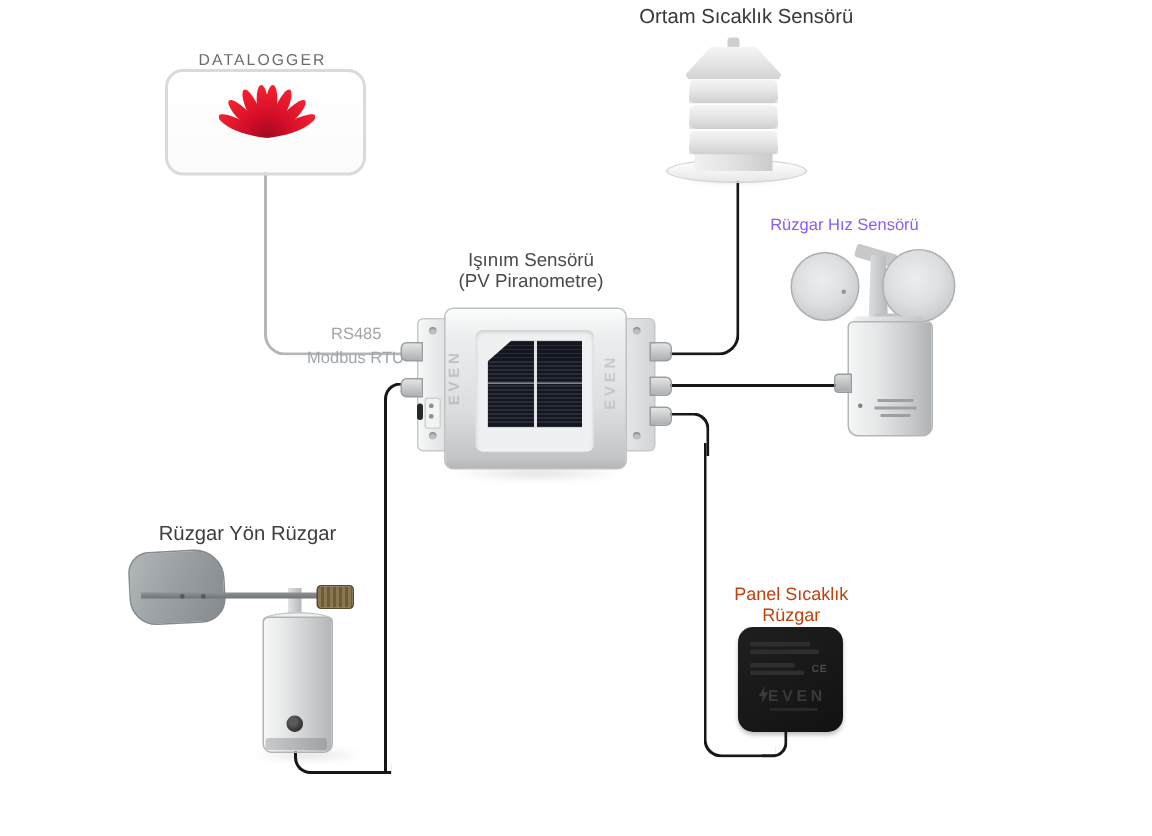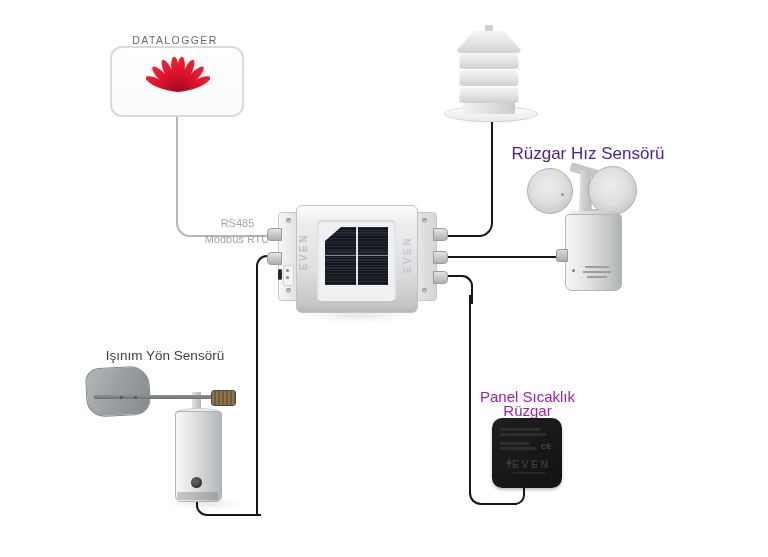--- a/index.html
+++ b/index.html
@@ -66,21 +66,21 @@
   #conn-r1{top:228px;} #conn-r2{top:251px;} #conn-r3{top:271px;}
   #pyr-module{left:283px;top:265px;width:9px;height:19px;background:#f2f3f3;border:1px solid #cfd1d2;border-radius:2px;z-index:3;}
   .pyr-led{width:2.5px;height:2.5px;border-radius:50%;background:#8e9194;z-index:4;}
   #led1{left:286px;top:269px;} #led2{left:286px;top:276px;}
   #pyr-nub-dark{left:278px;top:269px;width:4px;height:11px;background:#26282a;border-radius:2px;z-index:3;}
   .pyr-side-text{writing-mode:vertical-rl;transform:rotate(180deg);font-size:10px;font-weight:700;letter-spacing:2.5px;z-index:3;}
   #even-l{left:298px;top:233px;color:rgba(183,187,191,.85);}
   #even-r{left:402px;top:236px;color:rgba(178,182,186,.6);}
 
   
-  #ws-title{left:505px;top:144px;width:166px;font-size:17px;color:#4c1d95;}
+  #ws-title{left:480px;top:144px;width:166px;font-size:11px;color:#8b5cf6;}
   .ws{z-index:2;}
   #ws-arm{left:570px;top:166px;width:28px;height:9px;background:#c6c8ca;transform:rotate(16deg);border-radius:2px;}
   #ws-bracket{left:579px;top:170px;width:13px;height:46px;background:linear-gradient(90deg,#dcdee0,#b6b9bb);clip-path:polygon(12% 0,88% 0,100% 100%,0 100%);}
   .ws-cup{border-radius:50%;background:radial-gradient(circle at 45% 40%,#ecedee 0%,#dddfe0 45%,#c3c5c7 85%,#b1b3b5 100%);border:1px solid #adb0b2;}
   #ws-cup-l{left:527px;top:168px;width:44px;height:44px;}
   #ws-cup-r{left:588px;top:166px;width:47px;height:47px;}
   #ws-cupdot{left:561px;top:193px;width:3px;height:3px;border-radius:50%;background:#8f9598;}
   #ws-neck{left:584px;top:209px;width:14px;height:8px;background:#bfc1c3;}
   #ws-collar{left:569px;top:211px;width:47px;height:9px;border-radius:3px;background:linear-gradient(90deg,#eff0f1,#c3c5c7);}
   #ws-body{left:565px;top:214px;width:55px;height:75px;border-radius:4px 4px 7px 7px;border:1px solid #b3b5b7;background:linear-gradient(90deg,#f5f6f6 0%,#e5e6e7 35%,#c7c9cb 75%,#b0b3b5 100%);}
@@ -98,21 +98,21 @@
   #wvd1{left:120px;top:396px;} #wvd2{left:134px;top:396px;}
   #wv-weight{left:211px;top:390px;width:23px;height:14px;border-radius:3px;border:1px solid #57492e;background:repeating-linear-gradient(90deg,#8a7750 0 2px,#6d5c3c 2px 4px);z-index:3;}
   #wv-post{left:192px;top:392px;width:9px;height:23px;background:linear-gradient(90deg,#e2e3e4,#b4b7b9);}
   #wv-cap{left:175px;top:408px;width:45px;height:9px;border-radius:50%;background:#eff0f1;border:1px solid #c3c5c7;}
   #wv-body{left:175px;top:411px;width:45px;height:89px;border-radius:4px 4px 6px 6px;border:1px solid #b0b3b5;background:linear-gradient(90deg,#f6f7f7 0%,#e6e7e8 30%,#c9cbcd 70%,#b4b7b9 100%);}
   #wv-screw{left:191px;top:477px;width:11px;height:11px;border-radius:50%;background:radial-gradient(circle at 40% 38%,#5a5a5a 25%,#2f2f2f 70%);z-index:3;}
   #wv-base{left:177px;top:492px;width:41px;height:8px;border-radius:2px;background:linear-gradient(90deg,#c7c9cb,#9fa2a4);z-index:3;}
   #wv-shadow{left:166px;top:499px;width:78px;height:9px;background:radial-gradient(ellipse at center,rgba(0,0,0,.13),rgba(0,0,0,0) 70%);filter:blur(2px);z-index:1;}
 
   
-  #pt-title{left:455px;top:390px;width:145px;font-size:15px;line-height:13.5px;color:#a21caf;}
+  #pt-title{left:455px;top:390px;width:145px;font-size:12px;line-height:13.5px;color:#c2410c;}
   #pt-box{left:492px;top:418px;width:70px;height:70px;border-radius:10px;background:linear-gradient(145deg,#1f1f1f,#121212);z-index:2;box-shadow:0 2px 3px rgba(0,0,0,.25);}
   .pt-bar{position:absolute;height:2.5px;border-radius:1px;background:#2e2e2e;z-index:3;}
   #ptb1{left:500px;top:428px;width:40px;} #ptb2{left:500px;top:433px;width:46px;}
   #ptb3{left:500px;top:442px;width:30px;} #ptb4{left:500px;top:447px;width:36px;}
   #pt-ce{left:541px;top:443px;font-size:7px;color:#4a4a4a;letter-spacing:.5px;z-index:3;font-weight:700;}
   #pt-bolt{left:505px;top:457px;width:8px;height:12px;background:#3c3c3e;clip-path:polygon(62% 0,12% 58%,44% 58%,34% 100%,88% 38%,54% 38%);z-index:3;}
   #pt-brand{left:512px;top:458px;font-size:10.5px;font-weight:700;letter-spacing:2.5px;color:#3a3a3c;z-index:3;}
   #pt-subbar{left:513px;top:472px;width:32px;height:2px;background:#272727;z-index:3;}
 </style>
 </head>
@@ -149,29 +149,34 @@
         <path d="M0,0 C-3,-10 -5,-24 -1,-33 C1,-37 3,-36 4,-32 C6,-23 4,-10 0,0 Z" fill="url(#hg)" transform="rotate(28) scale(-1,1)"></path>
         <path d="M0,0 C-3,-10 -5,-24 -1,-33 C1,-37 3,-36 4,-32 C6,-23 4,-10 0,0 Z" fill="url(#hg)" transform="rotate(48) scale(-1,1)"></path>
         <path d="M0,0 C-3,-10 -5,-24 -1,-33 C1,-37 3,-36 4,-32 C6,-23 4,-10 0,0 Z" fill="url(#hg)" transform="rotate(68) scale(-1,1)"></path>
       </g>
     </svg>
   </div>
 
   <div class="lbl" id="bus1">RS485</div>
   <div class="lbl" id="bus2">Modbus RTU</div>
 
+  <div class="lbl" id="amb-title">Ortam Sıcaklık Sensörü</div>
   <div class="abs" id="amb-shadow"></div>
   <div class="abs amb" id="amb-flange"></div>
   <div class="abs amb" id="amb-cyl"></div>
   <div class="abs amb" id="amb-nub"></div>
   <div class="abs amb" id="amb-cap"></div>
   <div class="abs amb amb-ring" id="amb-r1"></div>
   <div class="abs amb amb-ring" id="amb-r2"></div>
   <div class="abs amb amb-ring" id="amb-r3"></div>
 
+  <div class="lbl" id="irr-title">
+    <span>Işınım Sensörü</span><br>
+    <span>(PV Piranometre)</span>
+  </div>
   <div class="abs" id="pyr-shadow"></div>
   <div class="abs pyr pyr-flange" id="pyr-flange-l"></div>
   <div class="abs pyr pyr-flange" id="pyr-flange-r"></div>
   <div class="abs pyr pyr-hole" id="hole-l1"></div>
   <div class="abs pyr pyr-hole" id="hole-l2"></div>
   <div class="abs pyr pyr-hole" id="hole-r1"></div>
   <div class="abs pyr pyr-hole" id="hole-r2"></div>
   <div class="abs pyr" id="pyr-body"></div>
   <div class="abs pyr" id="pyr-face"></div>
   <div class="abs pyr" id="pyr-cell"></div>
@@ -197,21 +202,21 @@
   <div class="abs ws" id="ws-cupdot"></div>
   <div class="abs ws" id="ws-neck"></div>
   <div class="abs ws" id="ws-collar"></div>
   <div class="abs ws" id="ws-body"></div>
   <div class="abs ws" id="ws-nub"></div>
   <div class="abs ws-lbl-bar" id="wsb1"></div>
   <div class="abs ws-lbl-bar" id="wsb2"></div>
   <div class="abs ws-lbl-bar" id="wsb3"></div>
   <div class="abs" id="ws-dot"></div>
 
-  <div class="lbl" id="wv-title">Işınım Yön Sensörü</div>
+  <div class="lbl" id="wv-title">Rüzgar Yön Rüzgar</div>
   <div class="abs" id="wv-shadow"></div>
   <div class="abs wv" id="wv-paddle"></div>
   <div class="abs wv" id="wv-arm"></div>
   <div class="abs wv-armdot" id="wvd1"></div>
   <div class="abs wv-armdot" id="wvd2"></div>
   <div class="abs wv" id="wv-weight"></div>
   <div class="abs wv" id="wv-post"></div>
   <div class="abs wv" id="wv-cap"></div>
   <div class="abs wv" id="wv-body"></div>
   <div class="abs" id="wv-screw"></div>

